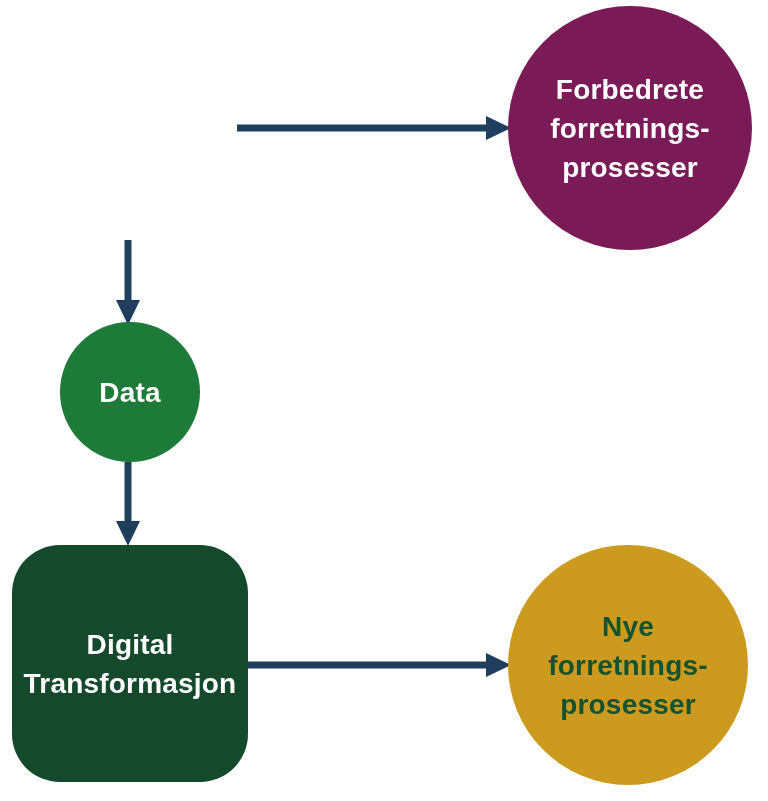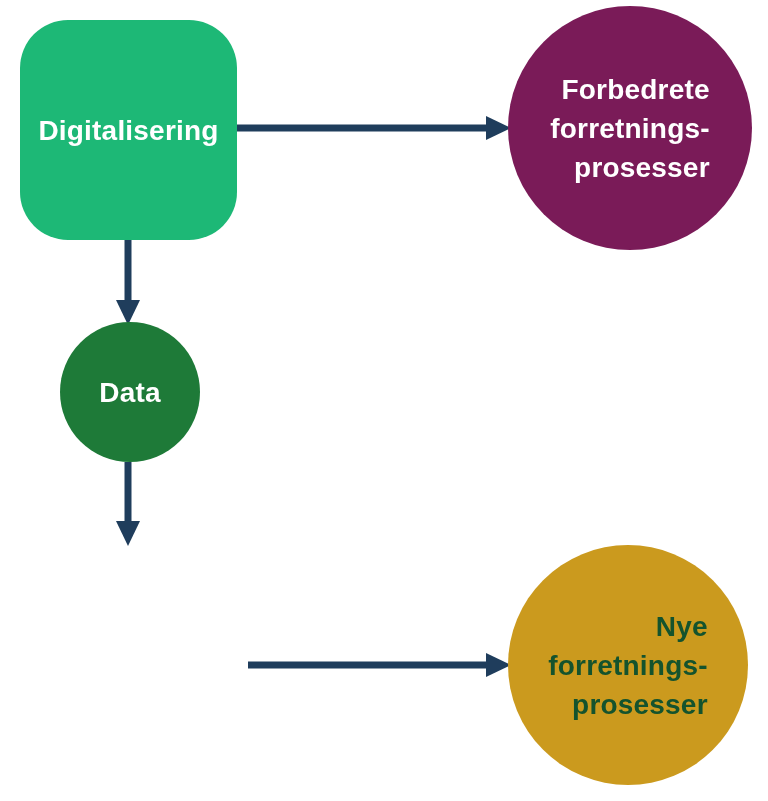--- a/index.html
+++ b/index.html
@@ -35,21 +35,20 @@
   .node-rect {
     border-radius: 48px;
   }
   .node-circle {
     border-radius: 50%;
   }
   .label-lg {
     font-size: 28px;
     line-height: 39px;
     letter-spacing: 0.2px;
-    text-align: right;
   }
 </style>
 </head>
 <body>
 
 <div class="canvas">
 
   <svg class="arrows" width="768" height="801" viewBox="0 0 768 801">
     <g>
       <line x1="237" y1="128" x2="488" y2="128" stroke-width="7" stroke="#1f3d5c"></line>
@@ -62,34 +61,35 @@
     <g>
       <line x1="128" y1="462" x2="128" y2="523" stroke-width="7" stroke="#1f3d5c"></line>
       <polygon points="116,521 140,521 128,546" fill="#1f3d5c"></polygon>
     </g>
     <g>
       <line x1="248" y1="665" x2="488" y2="665" stroke-width="7" stroke="#1f3d5c"></line>
       <polygon points="486,653 486,677 511,665" fill="#1f3d5c"></polygon>
     </g>
   </svg>
 
-  <div class="node node-rect label-lg" style="left: 20px; top: 20px; width: 217px; height: 220px; background-color: rgb(29, 184, 118); color: rgb(255, 255, 255);">
-    <span>Digitalisering</span>
-  </div>
 
   <div class="node node-circle label-lg" style="left: 508px; top: 6px; width: 244px; height: 244px; background-color: rgb(122, 27, 88); color: rgb(255, 255, 255);">
     <span>Forbedrete
 forretnings-
 prosesser</span>
   </div>
 
   <div class="node node-circle label-lg" style="left: 60px; top: 322px; width: 140px; height: 140px; background-color: rgb(30, 122, 56); color: rgb(255, 255, 255);">
     <span>Data</span>
   </div>
 
+  <div class="node node-rect label-lg" style="left: 12px; top: 545px; width: 236px; height: 237px; background-color: rgb(21, 73, 43); color: rgb(255, 255, 255);">
+    <span>Digital
+Transformasjon</span>
+  </div>
 
   <div class="node node-circle label-lg" style="left: 508px; top: 545px; width: 240px; height: 240px; background-color: rgb(203, 154, 30); color: #14532d;">
     <span>Nye
 forretnings-
 prosesser</span>
   </div>
 
 </div>
 
 </body></html>

